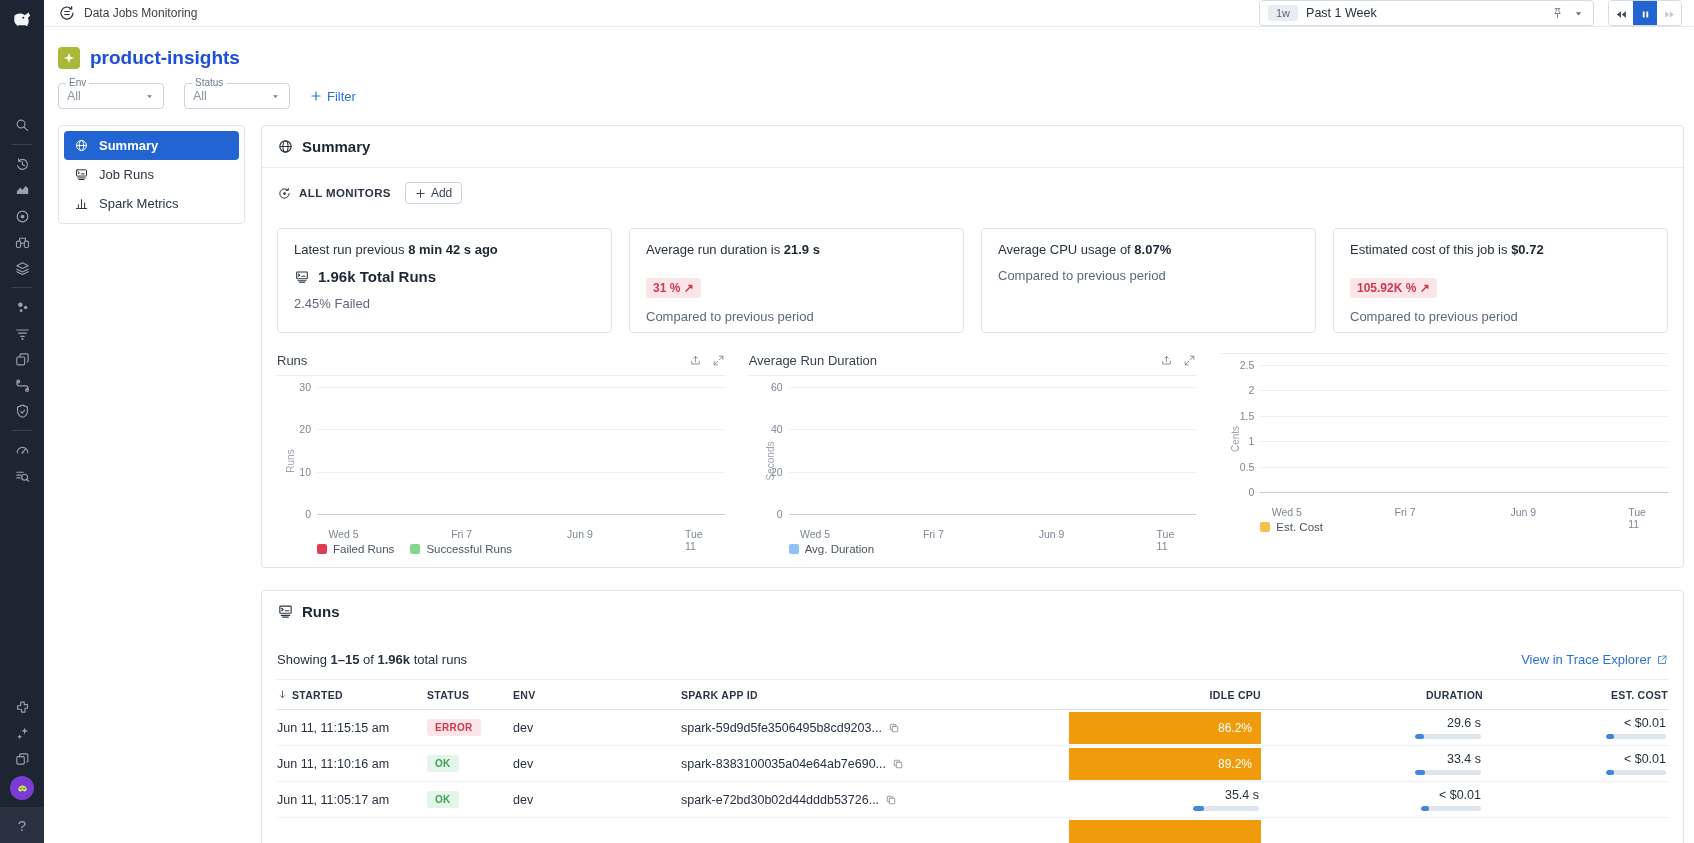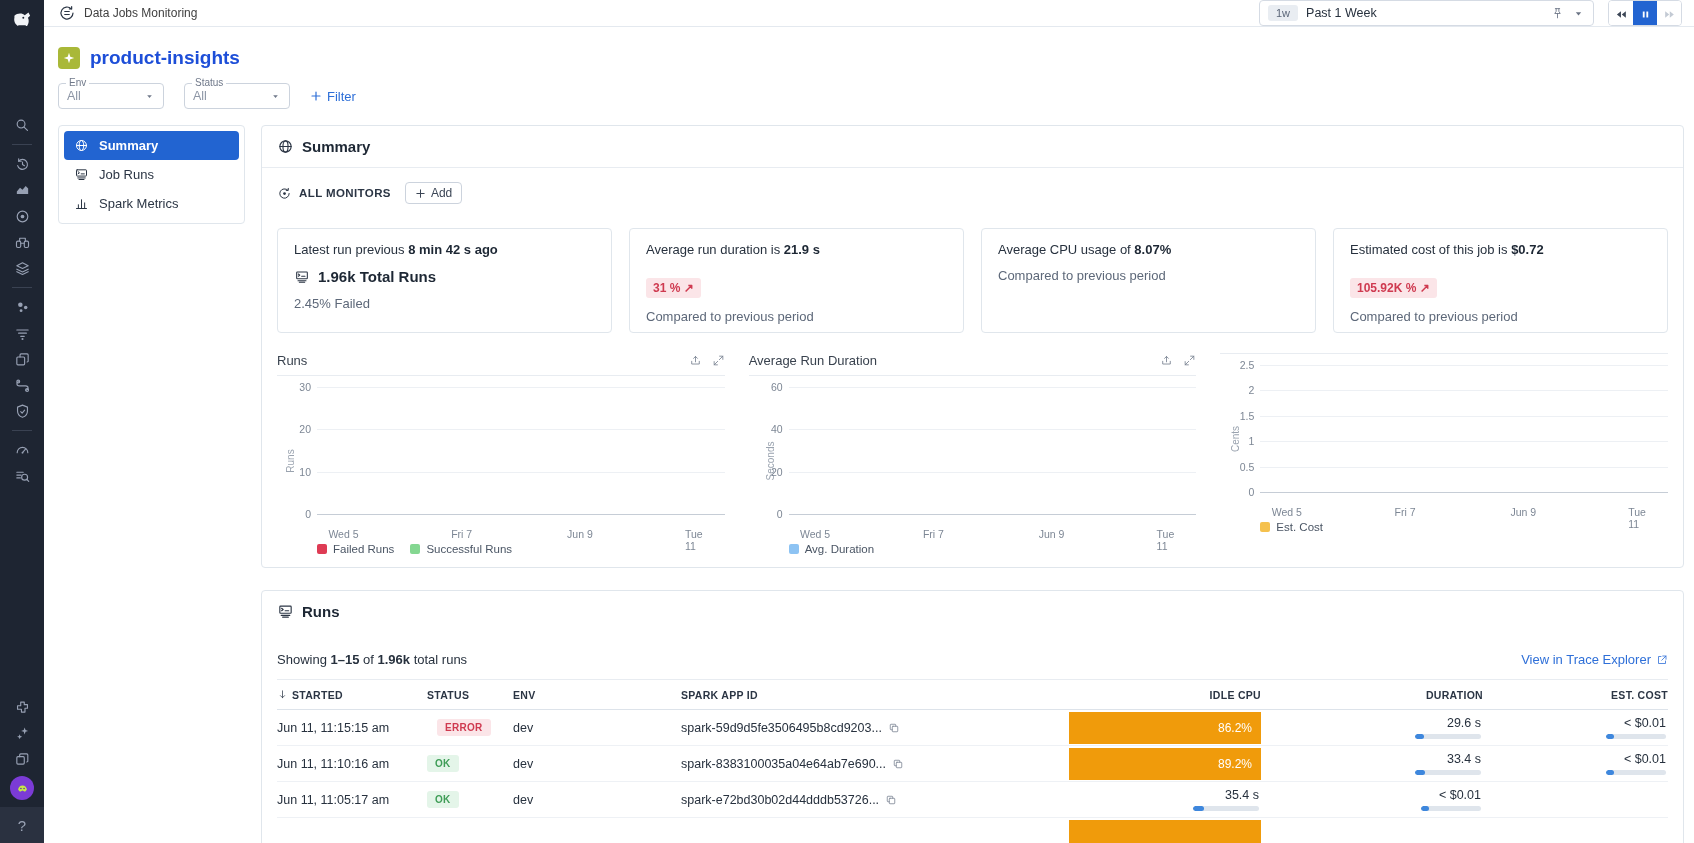--- a/index.html
+++ b/index.html
@@ -105,21 +105,21 @@
   .trace-link svg { width:12px; height:12px; }
 
   .runs-table { margin-top:12px; border-top:1px solid #e8ecf1; }
   .trow { display:grid; grid-template-columns:150px 86px 168px 388px 192px 222px 1fr; align-items:center; }
   .trow.head { height:30px; border-bottom:1px solid #dde3ea; font-size:10.5px; font-weight:bold; letter-spacing:.3px; color:#2b3544; }
   .trow.head .right { text-align:right; }
   .trow.body { height:36px; border-bottom:1px solid #eef1f5; font-size:12.5px; }
   .col-sort { display:flex; align-items:center; gap:4px; }
   .col-sort svg { width:11px; height:11px; }
   .pill { display:inline-block; font-size:10px; font-weight:bold; border-radius:3px; padding:3px 8px; letter-spacing:.3px; }
-  .pill.error { background:#fbe5e8; color:#cf3a50;margin-left:10px; }
+  .pill.error { background:#fbe5e8; color:#cf3a50; }
   .pill.ok { background:#e4f5e9; color:#3f9d57; }
   .appid { display:flex; align-items:center; gap:6px; color:#27313e; }
   .appid svg { width:12px; height:12px; color:#7b8493; cursor:pointer; }
   .idle-cell { height:32px; background:#f09b0b; color:#fff; display:flex; align-items:center; justify-content:flex-end; padding-right:9px; font-size:12px; }
   .meter-cell { display:flex; flex-direction:column; align-items:flex-end; justify-content:center; padding-right:2px; }
   .meter-cell .num { font-size:12.5px; color:#27313e; }
   .track { height:5px; background:#dfe5ec; border-radius:3px; margin-top:4px; position:relative; overflow:hidden; }
   .track .fill { position:absolute; left:0; top:0; bottom:0; background:#3e87dd; border-radius:3px; }
 </style>
 </head>

